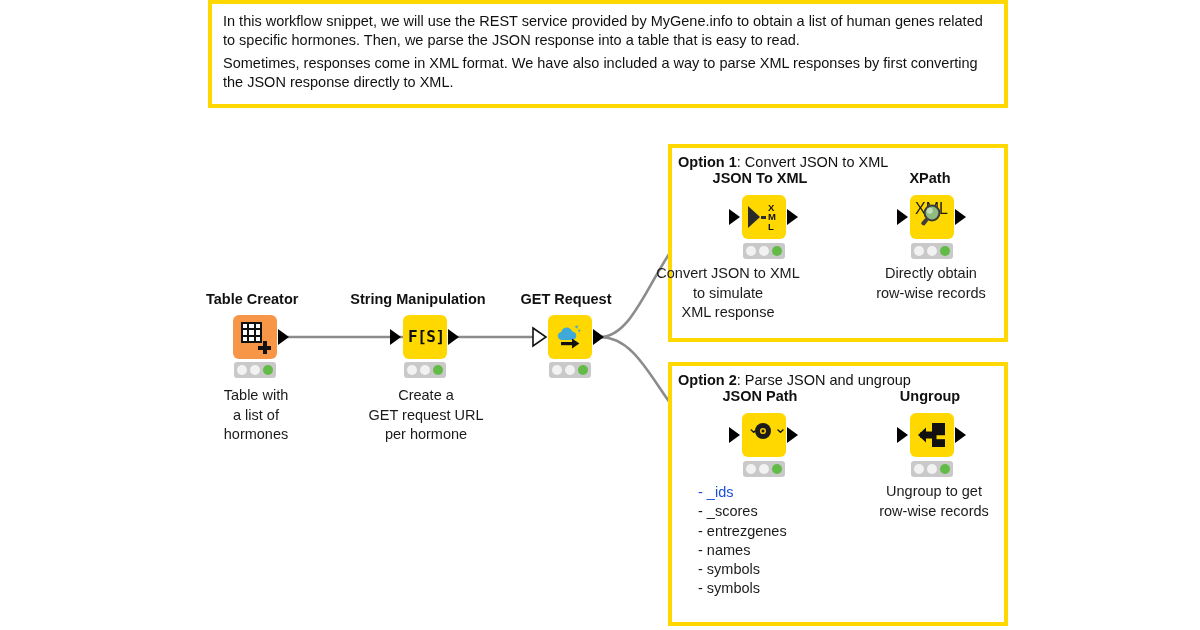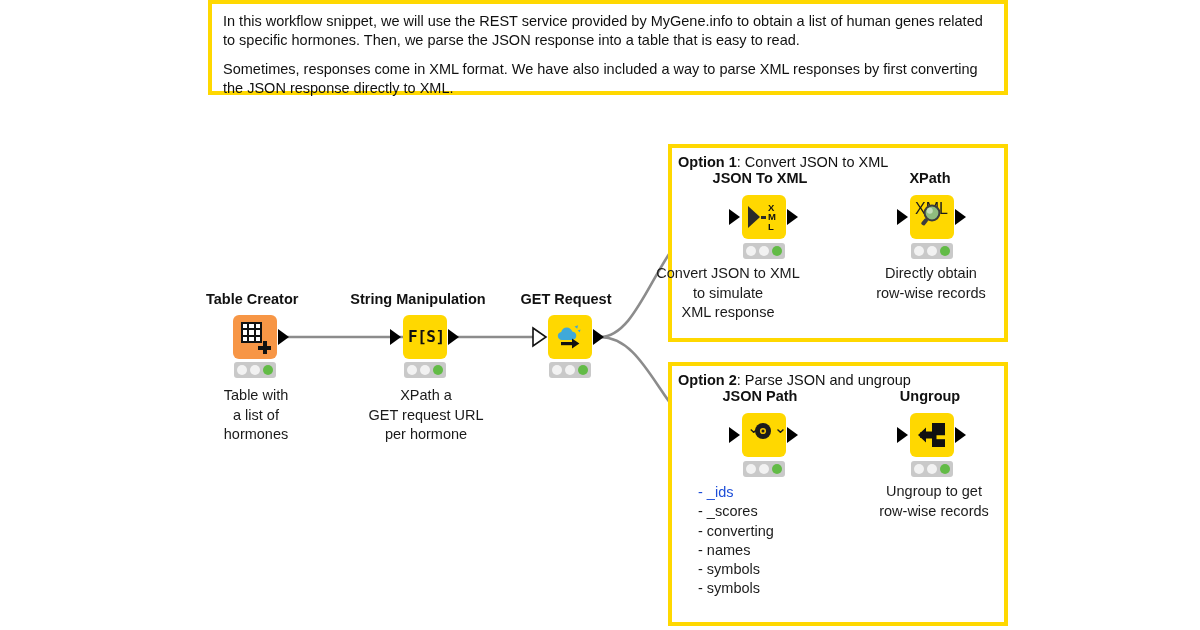--- a/index.html
+++ b/index.html
@@ -17,30 +17,30 @@
     -webkit-font-smoothing: antialiased;
   }
 
   
   .annot-box {
     position: absolute;
     background: #ffffff;
     border: 4px solid #FFD800;
   }
   #desc-box {
-    left: 208px; top: 0px; width: 800px; height: 95px;
+    left: 208px; top: 0px; width: 800px; height: 108px;
     padding: 8px 10px 8px 11px;
   }
   #desc-box p {
     margin: 0;
     font-size: 14.5px;
     line-height: 19px;
     color: #111111;
   }
-  #desc-box p.spacer-para { margin-top: 10px; }
+  #desc-box p.spacer-para { margin-top: 4px; }
 
   #option1-box {
     left: 668px; top: 144px; width: 340px; height: 198px;
     padding: 4px 0 0 0;
   }
   #option2-box {
     left: 668px; top: 362px; width: 340px; height: 264px;
     padding: 4px 0 0 0;
   }
   .option-title {
@@ -259,21 +259,21 @@
     <div class="ic-fs" style="text-align:center;">F[S]</div>
   </div>
 </div>
 <div class="port-in" style="left:390px; top:329px;"></div>
 <div class="port-out" style="left:448px; top:329px;"></div>
 <div class="status" style="left:404px; top:362px;">
   <i></i>
   <i></i>
   <i class="on"></i>
 </div>
-<div class="node-caption" style="left:343px; top:386px; width:166px;">XPath a
+<div class="node-caption" style="left:343px; top:386px; width:166px;">Create a
 GET request URL
 per hormone</div>
 
 <div class="node-title" style="left:508px; top:291px; width:116px;">GET Request</div>
 <div class="node yellow" style="left:548px; top:315px;">
   <div class="icon">
     <svg class="ic-rest" viewBox="0 0 34 34" xmlns="http://www.w3.org/2000/svg">
       <path d="M9 20c-2.4 0-4.2-1.8-4.2-4 0-2 1.5-3.6 3.4-3.9.5-2.6 2.8-4.5 5.6-4.5 2.6 0 4.8 1.7 5.5 4 2.3.2 4 2 4 4.2 0 2.3-1.9 4.2-4.3 4.2H9z" fill="#3FA9D9"></path>
       <path d="M21.5 6.5l3.6-1.2-.9 3.4z" fill="#3FA9D9"></path>
       <path d="M24.6 10.6l2.9-1.1-.7 2.8z" fill="#3FA9D9"></path>
@@ -352,21 +352,21 @@
 <div class="status" style="left:743px; top:461px;">
   <i></i>
   <i></i>
   <i class="on"></i>
 </div>
 
 <div style="position:absolute; left:691px; top:483px; width:180px;">
   <div style="padding-left:7px;">
     <div style="font-size:14.5px; line-height:19.3px; color:#1d4ed8;">- _ids</div>
     <div style="font-size:14.5px; line-height:19.3px; color:#1b1b1b;">- _scores</div>
-    <div style="font-size:14.5px; line-height:19.3px; color:#1b1b1b;">- converting</div>
+    <div style="font-size:14.5px; line-height:19.3px; color:#1b1b1b;">- entrezgenes</div>
     <div style="font-size:14.5px; line-height:19.3px; color:#1b1b1b;">- names</div>
     <div style="font-size:14.5px; line-height:19.3px; color:#1b1b1b;">- symbols</div>
     <div style="font-size:14.5px; line-height:19.3px; color:#1b1b1b;">- symbols</div>
   </div>
 </div>
 
 <div class="node-title" style="left:880px; top:388px; width:100px;">Ungroup</div>
 <div class="node yellow" style="left:910px; top:413px;">
   <div class="icon">
     <svg class="ic-ungroup" viewBox="0 0 34 34" xmlns="http://www.w3.org/2000/svg">

